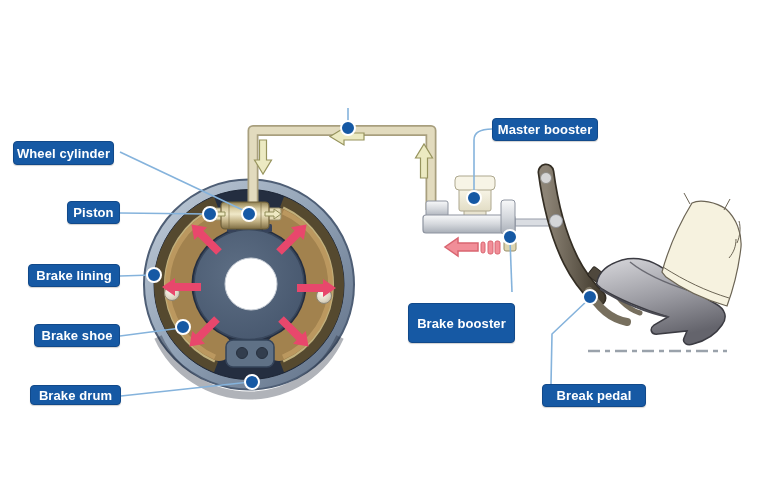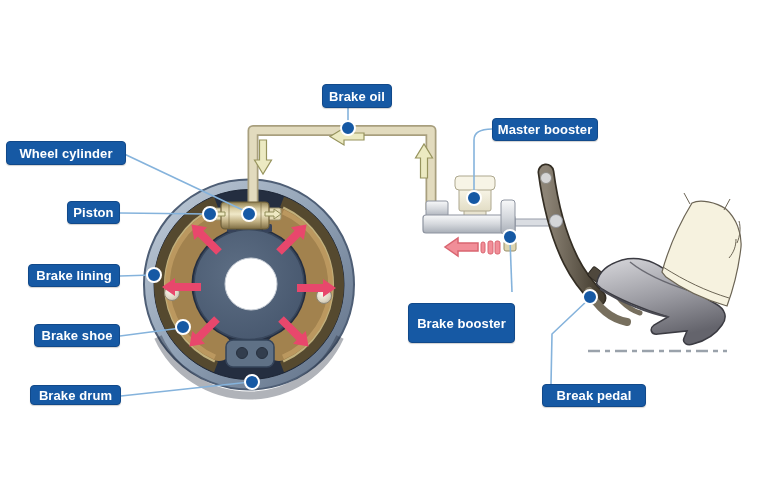--- a/index.html
+++ b/index.html
@@ -193,22 +193,21 @@
     <circle cx="210" cy="214" r="7"></circle>
     <circle cx="154" cy="275" r="7"></circle>
     <circle cx="183" cy="327" r="7"></circle>
     <circle cx="252" cy="382" r="7"></circle>
     <circle cx="474" cy="198" r="7"></circle>
     <circle cx="510" cy="237" r="7"></circle>
     <circle cx="590" cy="297" r="7"></circle>
   </g>
 </svg>
 
-<div class="callout" style="left:322px;top:84px;width:70px;height:24px">Brake oil</div>
-<div class="callout" style="left:6px;top:141px;width:120px;height:24px">Wheel cylinder</div>
+<div class="callout" style="left:13px;top:141px;width:101px;height:24px">Wheel cylinder</div>
 <div class="callout" style="left:67px;top:201px;width:53px;height:23px">Piston</div>
 <div class="callout" style="left:28px;top:264px;width:92px;height:23px">Brake lining</div>
 <div class="callout" style="left:34px;top:324px;width:86px;height:23px">Brake shoe</div>
 <div class="callout" style="left:30px;top:385px;width:91px;height:20px">Brake drum</div>
 <div class="callout" style="left:492px;top:118px;width:106px;height:23px">Master booster</div>
 <div class="callout" style="left:408px;top:303px;width:107px;height:40px">Brake booster</div>
 <div class="callout" style="left:542px;top:384px;width:104px;height:23px">Break pedal</div>
 
 </div>
 

